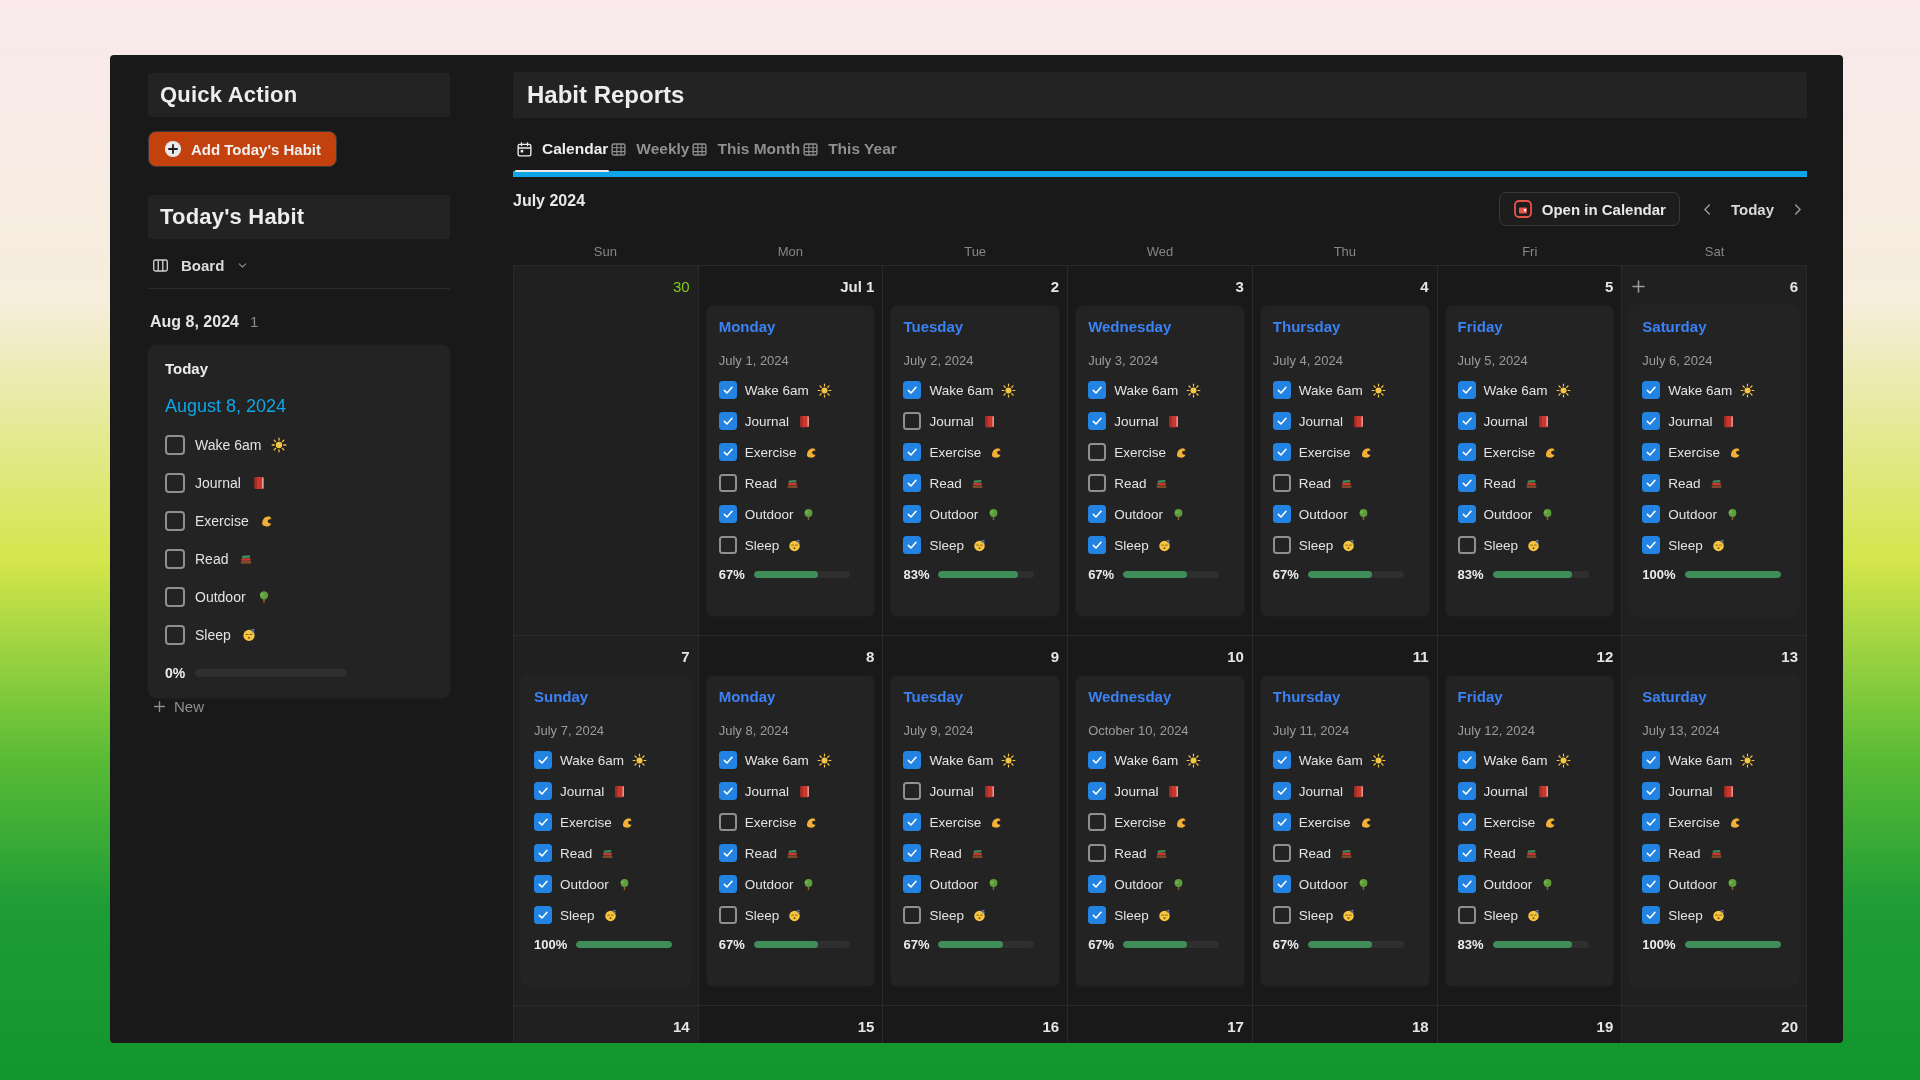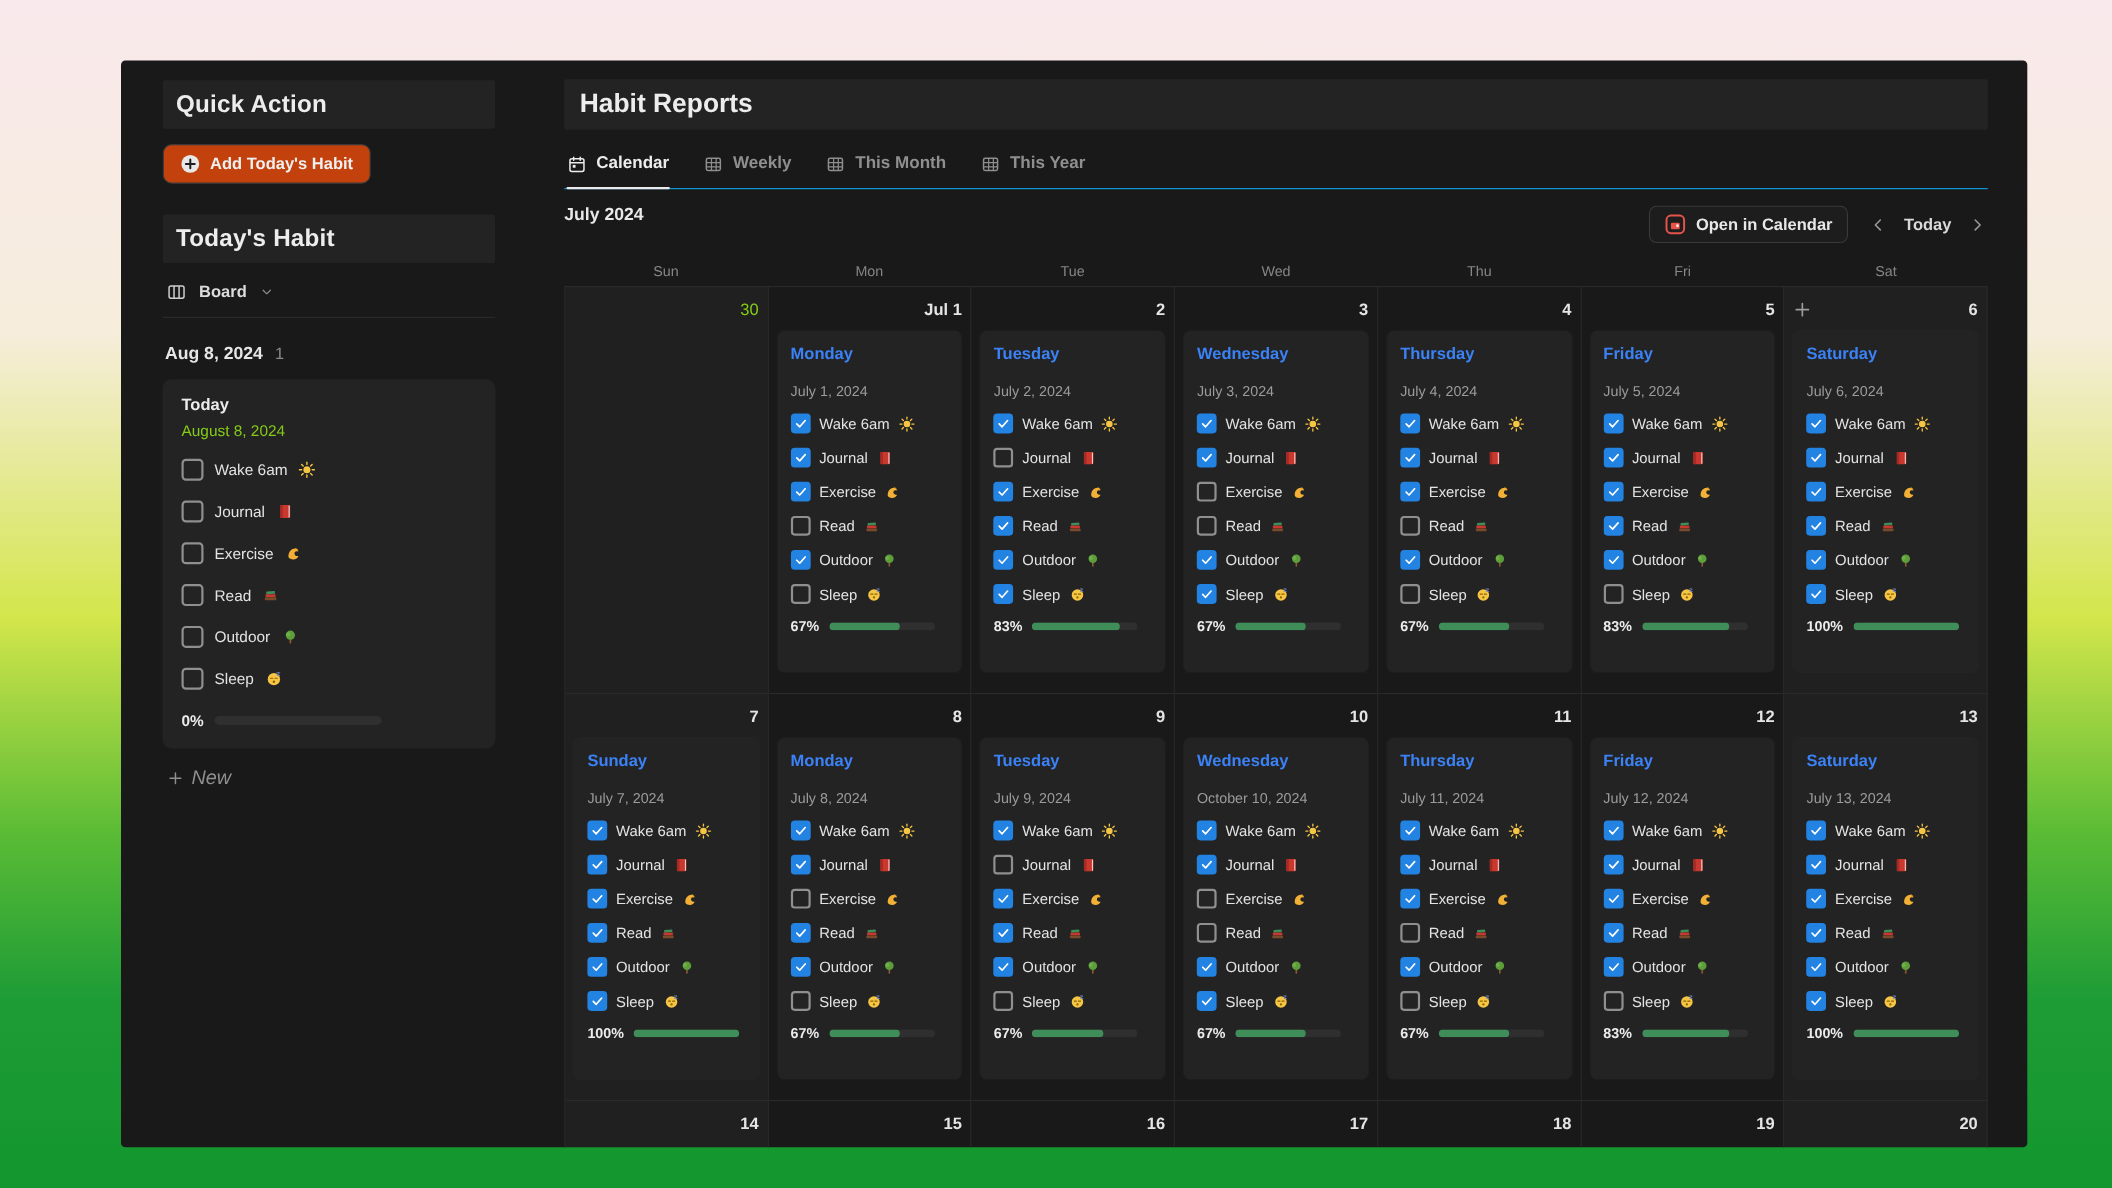--- a/index.html
+++ b/index.html
@@ -23,37 +23,37 @@
   .add-btn .icon{width:18px;height:18px;}
   .sb-gap{height:28px;}
   .board-row{display:flex;align-items:center;gap:12px;margin:18px 4px 0;font-size:15px;font-weight:700;color:#dcdcdc;cursor:pointer;}
   .board-row .icon{width:17px;height:17px;color:#cfcfcf;}
   .board-row .chev{width:13px;height:13px;color:#8a8a8a;}
   .sb-divider{border-bottom:1px solid #2b2b2b;margin-top:14px;}
   .group-header{margin-top:24px;font-size:16px;font-weight:700;color:#e6e6e6;padding-left:2px;}
   .group-count{color:#8a8a8a;font-weight:400;margin-left:11px;font-size:15px;}
   .board-card{margin-top:14px;background:#232323;border-radius:8px;padding:15px 17px 17px;box-shadow:0 0 0 1px rgba(255,255,255,.02);}
   .card-title{font-size:15px;font-weight:700;color:#ececec;}
-  .card-date{margin-top:6px;font-size:14px;color:#84cc16;}
+  .card-date{margin-top:19px;font-size:18px;color:#0ea5e9;}
   .habit-row{display:flex;align-items:center;gap:10px;margin-top:18px;font-size:14px;font-weight:500;color:#e3e3e3;}
   .habit-row .icon{width:16px;height:16px;}
   .checkbox{width:20px;height:20px;box-sizing:border-box;border:2px solid #8f8f8f;border-radius:4px;background:transparent;flex:none;cursor:pointer;display:inline-flex;align-items:center;justify-content:center;}
   .checkbox.checked{border:none;background:#2383e2;}
   .checkbox.checked svg{width:14px;height:14px;}
   .pct-row{display:flex;align-items:center;gap:10px;margin-top:20px;}
   .pct{font-size:14px;font-weight:700;color:#ececec;}
   .bar{width:152px;height:8px;border-radius:4px;background:#2f2f2f;overflow:hidden;display:inline-block;}
   .bar-fill{display:block;height:100%;border-radius:4px;background:#3f8e5a;}
-  .new-row{display:flex;align-items:center;gap:7px;margin-top:17px;color:#8f8f8f;font-size:18px;font-weight:500;padding-left:4px;cursor:pointer;font-style:italic;}
+  .new-row{display:flex;align-items:center;gap:7px;color:#8f8f8f;font-size:15px;font-weight:500;padding-left:4px;cursor:pointer;}
   .new-row .icon{width:15px;height:15px;color:#8f8f8f;}
 
   
   .main{position:absolute;left:403px;top:0;width:1294px;height:100%;}
   .main-title-bar{margin-top:17px;background:#232323;border-radius:2px;padding:9px 14px;font-size:24px;font-weight:700;color:#ededed;}
-  .tabs{display:flex;align-items:flex-end;gap:30px;margin-top:12px;border-bottom:1px solid #0ea5e9;padding:0 2px;}
+  .tabs{display:flex;align-items:flex-end;margin-top:12px;border-bottom:6px solid #0ea5e9;padding:0 2px;}
   .tab{display:flex;align-items:center;gap:9px;padding:10px 1px 13px;font-size:15.5px;font-weight:700;color:#8f8f8f;position:relative;cursor:pointer;}
   .tab .icon{width:17px;height:17px;}
   .tab.active{color:#ededed;}
   .tab.active::after{content:'';position:absolute;left:0;right:0;bottom:-1px;height:2.5px;background:#e9e9e9;border-radius:2px;}
   .toolbar{display:flex;margin-top:15px;}
   .month-label{font-size:16px;font-weight:700;color:#e8e8e8;}
   .toolbar-spacer{flex:1;}
   .open-cal-btn{display:flex;align-items:center;gap:9px;border:1px solid #3a3a3a;border-radius:7px;padding:6px 13px;font-size:15px;font-weight:700;color:#e8e8e8;background:#1d1d1d;cursor:pointer;}
   .open-cal-btn .icon{width:20px;height:20px;}
   .cal-nav{display:flex;align-items:center;gap:16px;margin-left:20px;margin-right:2px;}

